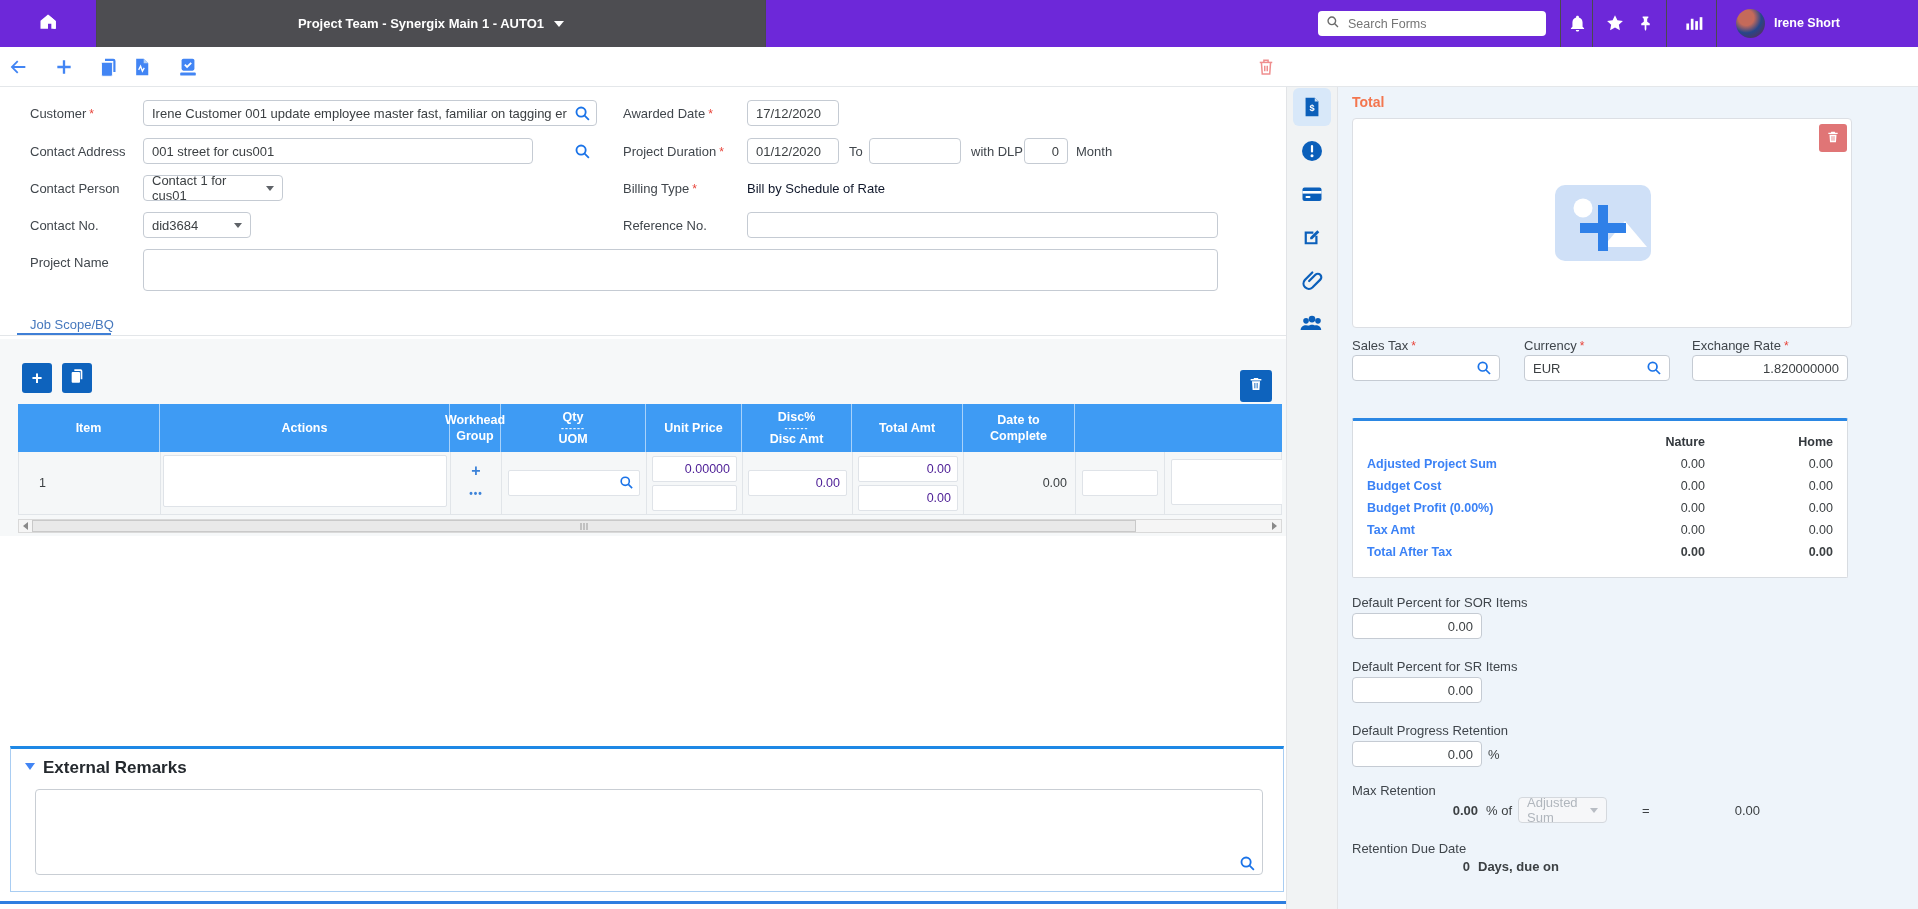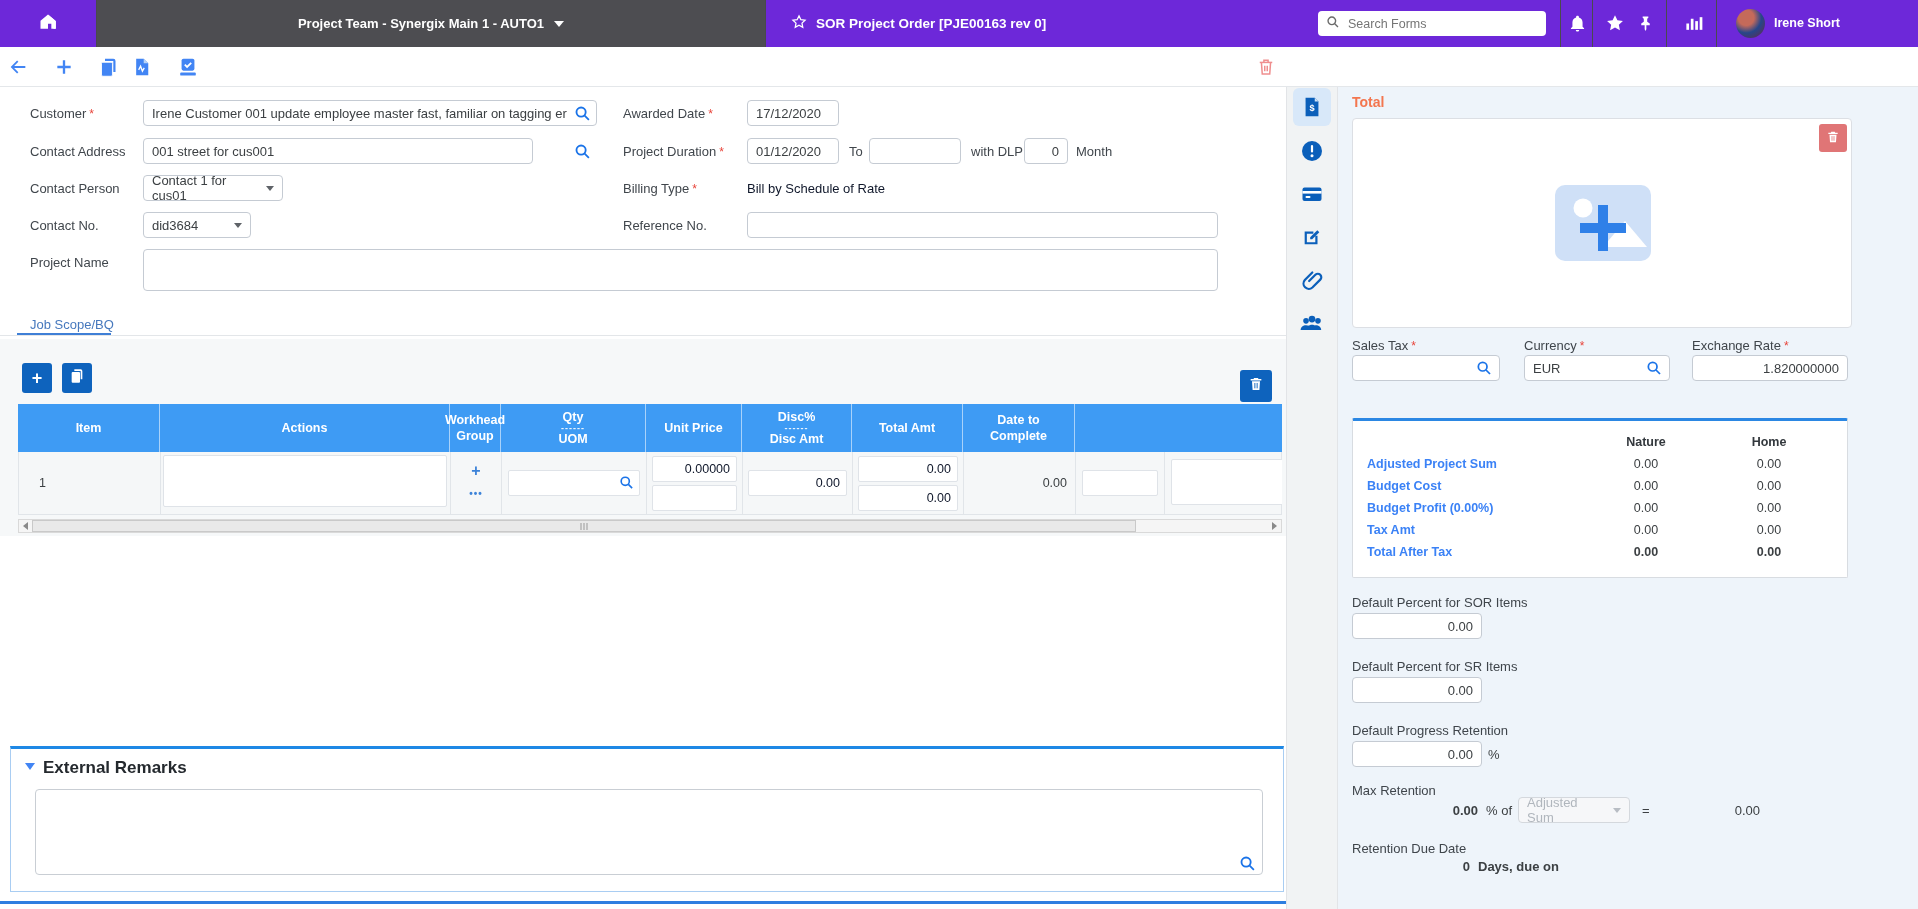--- a/index.html
+++ b/index.html
@@ -44,21 +44,21 @@
   .band{position:absolute;left:0;top:339px;width:1286px;height:197px;background:#f6f8f9}
   .btn-blue{position:absolute;width:30px;height:30px;background:#0e63bd;border-radius:3px;display:flex;align-items:center;justify-content:center;cursor:pointer;color:#fff;font-weight:bold;font-size:18px}
   .grid{position:absolute;left:18px;top:404px;width:1264px;overflow:hidden}
   .gcols{display:grid;grid-template-columns:142px 290px 51px 145px 96px 110px 111px 112px 89px 160px}
   .ghead{height:48px;background:#3e9bf4}
   .hc{color:#fff;font-weight:bold;font-size:12.5px;display:flex;flex-direction:column;align-items:center;justify-content:center;border-right:1px solid rgba(255,255,255,.55);line-height:1.3;text-align:center}
   .hdash{font-size:9px;letter-spacing:1px;opacity:.9;line-height:.7}
   .hfilter{width:140px;height:20px;background:#fff;border:0;border-radius:2px;margin-top:3px;outline:none;font-family:inherit;font-size:12px;padding:0 4px;box-sizing:border-box}
   .grow{height:62px;background:#f5f7f8;border:1px solid #e1e5e9;border-top:0;box-sizing:content-box}
   .gc{border-right:1px solid #e1e5e9;position:relative;font-size:12.5px}
-  .wb{position:absolute;background:#fff;border:1px solid #dfe3e8;border-radius:2px;font-size:12.5px;color:#0f172a;display:flex;align-items:center;padding:0 6px;box-sizing:border-box}
+  .wb{position:absolute;background:#fff;border:1px solid #dfe3e8;border-radius:2px;font-size:12.5px;color:#4c1d95;display:flex;align-items:center;padding:0 6px;box-sizing:border-box}
   .wb.num{justify-content:flex-end}
   .act{color:#3b82d8;position:absolute;left:0;width:100%;text-align:center;cursor:pointer;font-weight:bold}
 
   
   .hsb{position:absolute;left:18px;top:519px;width:1264px;height:14px;background:#f5f5f5;border:1px solid #d9d9d9;box-sizing:border-box}
   .hsb-arr{position:absolute;top:0;width:13px;height:12px;display:flex;align-items:center;justify-content:center;cursor:pointer}
   .tri-l{width:0;height:0;border-top:4px solid transparent;border-bottom:4px solid transparent;border-right:5px solid #8a8a8a}
   .tri-r{width:0;height:0;border-top:4px solid transparent;border-bottom:4px solid transparent;border-left:5px solid #8a8a8a}
   .hsb-thumb{position:absolute;left:13px;top:0;width:1104px;height:12px;background:#e9e9e9;border:1px solid #c9c9c9;box-sizing:border-box;cursor:pointer}
   .grip{position:absolute;left:50%;top:2px;transform:translateX(-50%);display:flex;gap:2px}
@@ -82,21 +82,21 @@
   
   .panel{position:absolute;left:1338px;top:87px;width:580px;height:822px;background:#eef4fa}
   .p-title{position:absolute;left:14px;top:7px;color:#f3764f;font-weight:bold;font-size:14px}
   .imgbox{position:absolute;left:14px;top:31px;width:500px;height:210px;background:#fff;border:1px solid #dcdfe4;border-radius:4px;box-sizing:border-box}
   .del-red{position:absolute;right:4px;top:5px;width:28px;height:28px;background:#e07576;border-radius:3px;display:flex;align-items:center;justify-content:center;cursor:pointer}
   .ph{position:absolute;left:202px;top:66px}
   .p-lbl{position:absolute;font-size:13px;color:#3f454b;white-space:nowrap}
   .sumbox{position:absolute;left:14px;top:331px;width:496px;height:160px;background:#fff;border:1px solid #d8dce1;border-top:3px solid #2b87e3;border-radius:2px;box-sizing:border-box;padding:10px 14px}
   .sumrow{display:grid;grid-template-columns:1fr 118px 128px;height:22px;align-items:center;font-size:12.5px}
   .sumrow .rlab{font-weight:bold;color:#3b82f6}
-  .sumrow .rval{text-align:center;color:#3c4043}
+  .sumrow .rval{text-align:right;color:#3c4043}
   .sumrow.hdr .rval{font-weight:bold;color:#33383d}
   .sumrow.bold .rval{font-weight:bold}
   .dis-sel{position:absolute;height:26px;border:1px solid #d4d8dd;border-radius:4px;background:#f6f7f9;display:flex;align-items:center;justify-content:space-between;padding:0 8px;box-sizing:border-box;color:#b0b6bd;font-size:13px}
   .dis-sel .sel-car{border-top-color:#b8bdc4}
   .p-val{position:absolute;font-size:13px;color:#3c4043;white-space:nowrap}
   .semib{font-weight:bold}
 </style>
 </head>
 <body>
 
@@ -106,28 +106,20 @@
       <svg width="20" height="20" viewBox="0 0 24 24">
           <path d="M12 3 2.5 11h3v9h5.5v-6h2v6H21.5v-9h3-6z M12 3l9.5 8h-3v9H13v-6h-2v6H5.5v-9h-3L12 3z" fill="#fff"></path>
           <path d="M12 3 21 10.6V20h-5v-6h-4v6H3v-9.4z" fill="#fff"></path>
         </svg>
     </span>
   </div>
   <div class="tb-menu">
     <span>Project Team - Synergix Main 1 - AUTO1</span>
     <span class="tb-caret"></span>
   </div>
-  <div class="tb-title">
-    <span>
-      <svg width="18" height="18" viewBox="0 0 24 24">
-          <path fill="none" stroke="#fff" stroke-width="1.7" d="M12 3.8l2.5 5.1 5.6.7-4.1 3.9 1 5.6L12 16.4l-5 2.7 1-5.6-4.1-3.9 5.6-.7z"></path>
-        </svg>
-    </span>
-    <span>SOR Project Order [PJE00163 rev 0]</span>
-  </div>
   <div class="tb-search">
     <span>
       <svg width="14" height="14" viewBox="0 0 24 24">
           <circle cx="10" cy="10" r="6.5" fill="none" stroke="#6a6a6a" stroke-width="2.4"></circle>
           <path d="M15 15l5.5 5.5" stroke="#6a6a6a" stroke-width="2.4"></path>
         </svg>
     </span>
     <input placeholder="Search Forms" style="">
   </div>
   <div class="tb-sep" style="left:1560px"></div>
@@ -526,21 +518,21 @@
   <div class="p-lbl" style="left:14px;top:572px">Default Percent for SR Items</div>
   <input class="inp num" style="left: 14px; top: 590px; width: 130px;" value="0.00">
 
   <div class="p-lbl" style="left:14px;top:636px">Default Progress Retention</div>
   <input class="inp num" style="left: 14px; top: 654px; width: 130px;" value="0.00">
   <span class="p-val" style="left:150px;top:660px">%</span>
 
   <div class="p-lbl" style="left:14px;top:696px">Max Retention</div>
   <span class="p-val semib" style="left:96px;top:716px;width:44px;text-align:right">0.00</span>
   <span class="p-val" style="left:148px;top:716px">% of</span>
-  <div class="dis-sel" style="left:180px;top:710px;width:112px">
+  <div class="dis-sel" style="left:180px;top:710px;width:89px">
     <span>Adjusted Sum</span>
       <span class="sel-car"></span>
   </div>
   <span class="p-val" style="left:304px;top:716px">=</span>
   <span class="p-val" style="left:330px;top:716px;width:92px;text-align:right">0.00</span>
 
   <div class="p-lbl" style="left:14px;top:754px">Retention Due Date</div>
   <span class="p-val semib" style="left:112px;top:772px;width:20px;text-align:right">0</span>
   <span class="p-val semib" style="left:140px;top:772px">Days, due on</span>
 </div>

